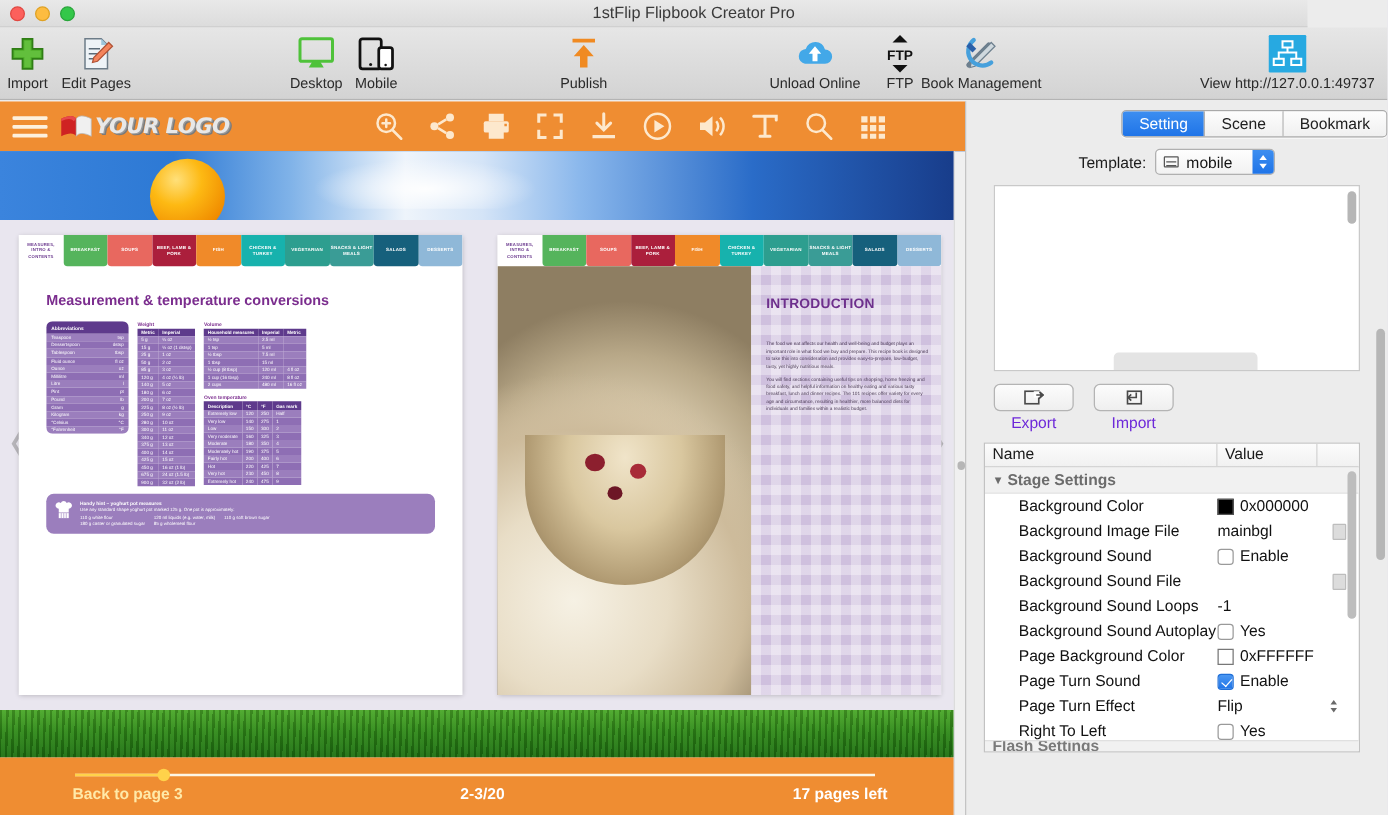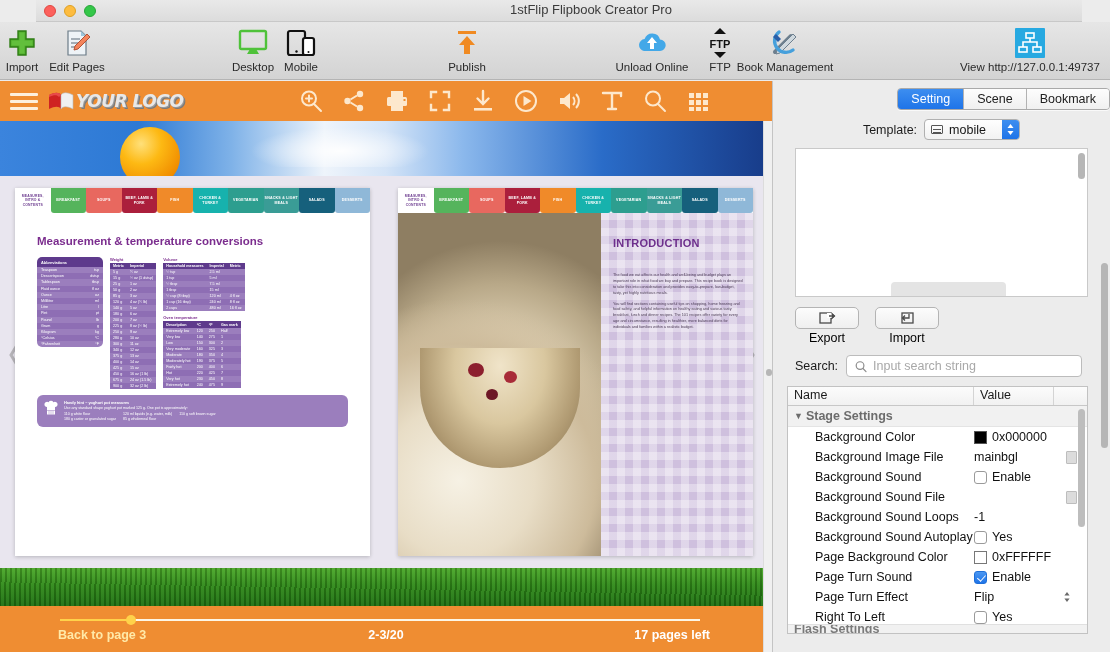--- a/index.html
+++ b/index.html
@@ -9,21 +9,20 @@
     background:#ececec;
     -webkit-font-smoothing: antialiased;
   }
   #app { position:relative; width:1110px; height:652px; }
 
   
   .titlebar {
     position:absolute; left:0; top:0; width:1046px; height:22px;
     background:linear-gradient(#e9e9e9,#dcdcdc);
     border-bottom:1px solid #c8c8c8;
-    margin-left:36px;
   }
   .tl-lights { position:absolute; left:8px; top:5px; display:flex; gap:8px; }
   .light { width:12px;height:12px;border-radius:50%; }
   .light.red{background:#fc605c;border:1px solid #e14740;}
   .light.yellow{background:#fdbc40;border:1px solid #dfa123;}
   .light.green{background:#34c749;border:1px solid #28a53a;}
   .tl-title {
     position:absolute; left:0; top:2px; width:1110px; text-align:center;
     font-size:13px; color:#3b3b3b; font-weight:400;
   }
@@ -259,21 +258,21 @@
     position:absolute; right:2px; top:4px; width:7px; height:141px;
   }
   .tplscroll i { position:absolute;left:0;top:0;width:7px;height:26px;border-radius:4px;background:#b6b6b6; }
 
   .eibtns { display:flex; gap:16px; margin:10px 0 0 22px; }
   .eib { width:64px; text-align:center; cursor:pointer; }
   .eib .bt {
     height:22px; background:linear-gradient(#fcfcfc,#efefef); border:1px solid #b4b4b4;
     border-radius:5px; display:flex;align-items:center;justify-content:center;
   }
-  .eib .lb { font-size:12.5px; color:#000000; margin-top:2px; }
+  .eib .lb { font-size:12.5px; color:#6d28d9; margin-top:2px; }
 
   .searchrow { display:flex; align-items:center; gap:8px; margin:10px 0 0 22px; }
   .searchrow .lbl { font-size:12.5px; color:#1b1b1b; font-weight:400; }
   .searchfield {
     flex:1; margin-right:28px; height:22px; background:#fff; border:1px solid #bcbcbc;
     border-radius:4px; display:flex; align-items:center; gap:6px; padding:0 8px;
   }
   .searchfield input {
     border:none; outline:none; font-size:12.5px; color:#333; width:100%;
     font-family:"Liberation Sans", sans-serif; background:transparent;
@@ -963,30 +962,20 @@
         <div class="bt">
           <svg width="22" height="16" viewBox="0 0 22 16">
               <rect x="6" y="3" width="11" height="10" fill="none" stroke="#4a4a4a" stroke-width="1.3"></rect>
               <path d="M13 4v4h-6M9 5.5L6.5 8 9 10.5" fill="none" stroke="#4a4a4a" stroke-width="1.3"></path>
             </svg>
         </div>
         <div class="lb">Import</div>
       </div>
     </div>
 
-    <div class="searchrow">
-      <div class="lbl">Search:</div>
-      <div class="searchfield">
-        <svg width="13" height="13" viewBox="0 0 13 13">
-            <circle cx="5.5" cy="5.5" r="4.2" fill="none" stroke="#8c8c8c" stroke-width="1.3"></circle>
-            <path d="M8.7 8.7L12 12" stroke="#8c8c8c" stroke-width="1.3" stroke-linecap="round"></path>
-          </svg>
-        <input type="text" placeholder="Input search string" style="">
-      </div>
-    </div>
 
     <div class="tbl">
       <div class="hdr">
         <div class="c c1">Name</div>
         <div class="c c2">Value</div>
         <div class="c c3"></div>
       </div>
       <div class="grp">
         <span class="tri">▼</span>
         <span>Stage Settings</span>

